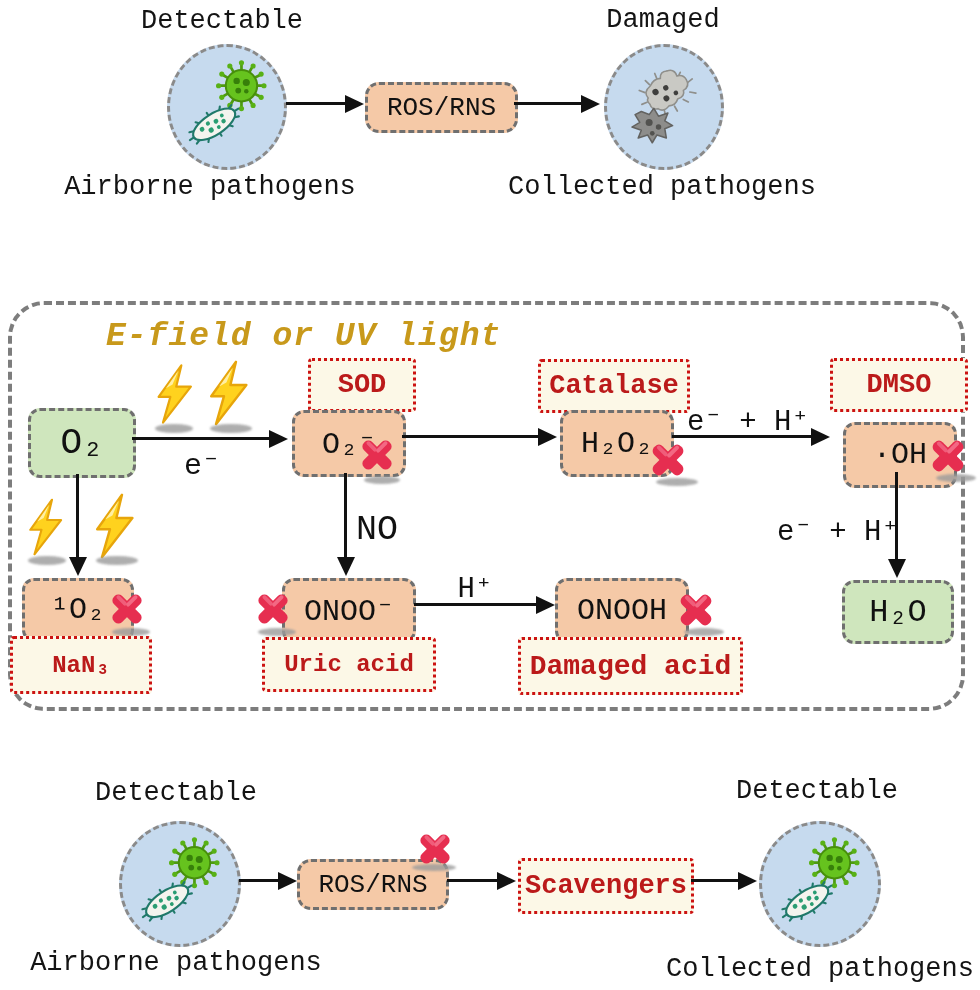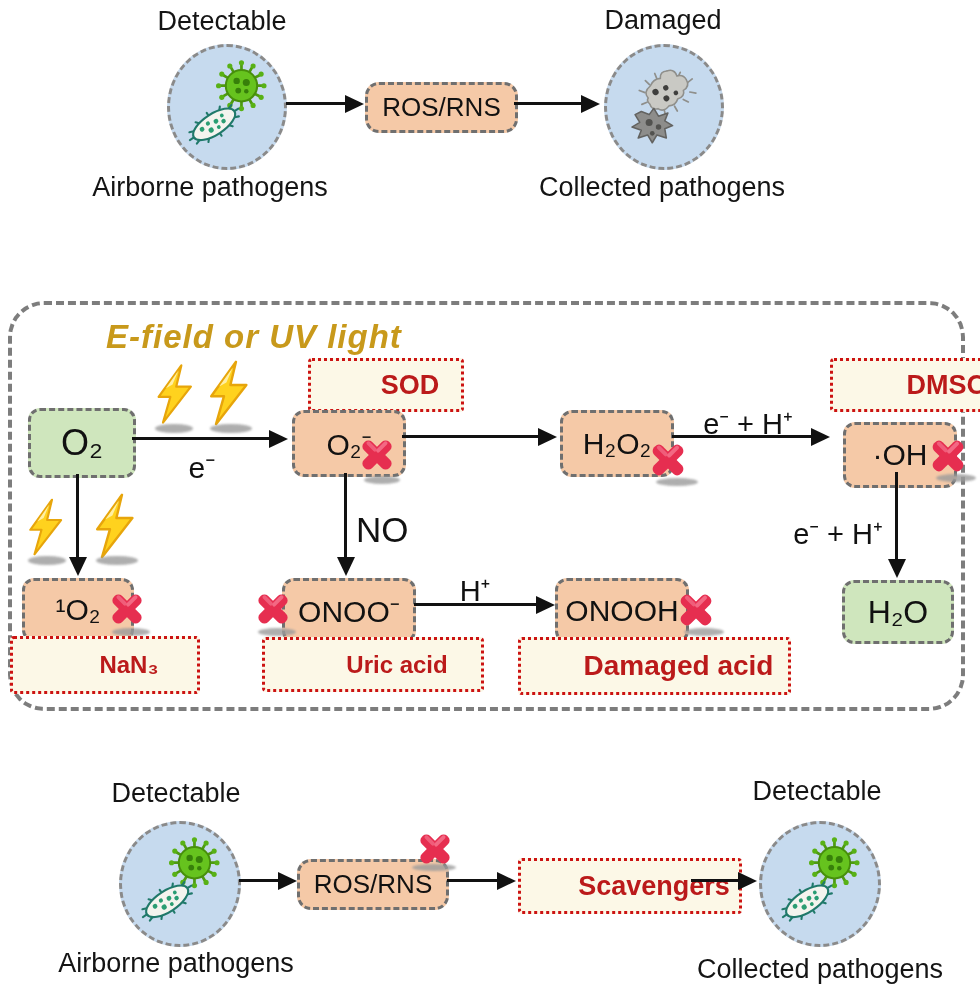--- a/index.html
+++ b/index.html
@@ -1,30 +1,30 @@
 <!DOCTYPE html>
 <html style="--c-peach: #f5c9a7; --c-green: #cfe6bd; --c-blue: #c6daee; --c-cream: #fcf8e7; --c-red_text: #bb1a1a; --c-red_border: #cc1212; --c-gold: #c8991b;"><head>
 <meta charset="utf-8">
 <style>
   html,body{margin:0;padding:0;background:#fff;}
   #fig{position:relative;width:980px;height:990px;background:#fff;overflow:hidden;
-       font-family:Liberation Sans, sans-serif;color:#111;}
+       font-family:Liberation Mono, monospace;color:#111;}
   
   .lbl{position:absolute;transform:translateX(-50%);white-space:nowrap;
        font-size:27px;color:#141414;}
   
   .node{position:absolute;display:flex;align-items:center;justify-content:center;
         background:var(--c-peach,#f5c9a7);border:3px dashed #6f6f6f;border-radius:12px;
         font-size:30px;color:#111;white-space:nowrap;}
   .node.green{background:var(--c-green,#cfe6bd);}
   
   .scav{position:absolute;display:flex;align-items:center;justify-content:center;
         background:var(--c-cream,#fcf8e7);border:3px dotted var(--c-red_border,#cc1212);
         color:var(--c-red_text,#bb1a1a);font-weight:bold;font-size:27px;
-        border-radius:4px;white-space:nowrap;padding-left:48px;}
+        border-radius:4px;white-space:nowrap;}
   
   .circle{position:absolute;background:var(--c-blue,#c6daee);
           border:3px dashed #8a8a8a;border-radius:50%;}
   .circle svg{position:absolute;}
   
   .panel{position:absolute;border:4px dashed #7d7d7d;border-radius:36px;background:transparent;}
   
   .arrow-h{position:absolute;height:3px;background:#111;}
   .arrow-h::after{content:"";position:absolute;left:100%;top:50%;transform:translateY(-50%);
         width:0;height:0;border-left:19px solid #111;
@@ -199,20 +199,21 @@
   <div class="scav" style="left:308px;top:358px;width:102px;height:48px">SOD</div>
 
   <div class="node" style="left:292px;top:410px;width:108px;height:61px">O₂⁻</div>
   <svg class="xmark" style="left:358px;top:436px" width="38" height="38">
       <use href="#sym-x"></use>
     </svg>
   <div class="eshadow" style="left:364px;top:476px;width:36px;height:8px"></div>
 
   <div class="arrow-h" style="left:402px;top:435px;width:136px"></div>
 
+  <div class="scav" style="left:538px;top:359px;width:146px;height:48px">Catalase</div>
 
   <div class="node" style="left:560px;top:410px;width:108px;height:61px">H₂O₂</div>
   <svg class="xmark" style="left:648px;top:440px" width="40" height="40">
       <use href="#sym-x"></use>
     </svg>
   <div class="eshadow" style="left:656px;top:478px;width:42px;height:8px"></div>
 
   <div class="arrow-h" style="left:672px;top:435px;width:139px"></div>
   <div class="albl" style="left:748px;top:403px">e⁻ + H⁺</div>
 

